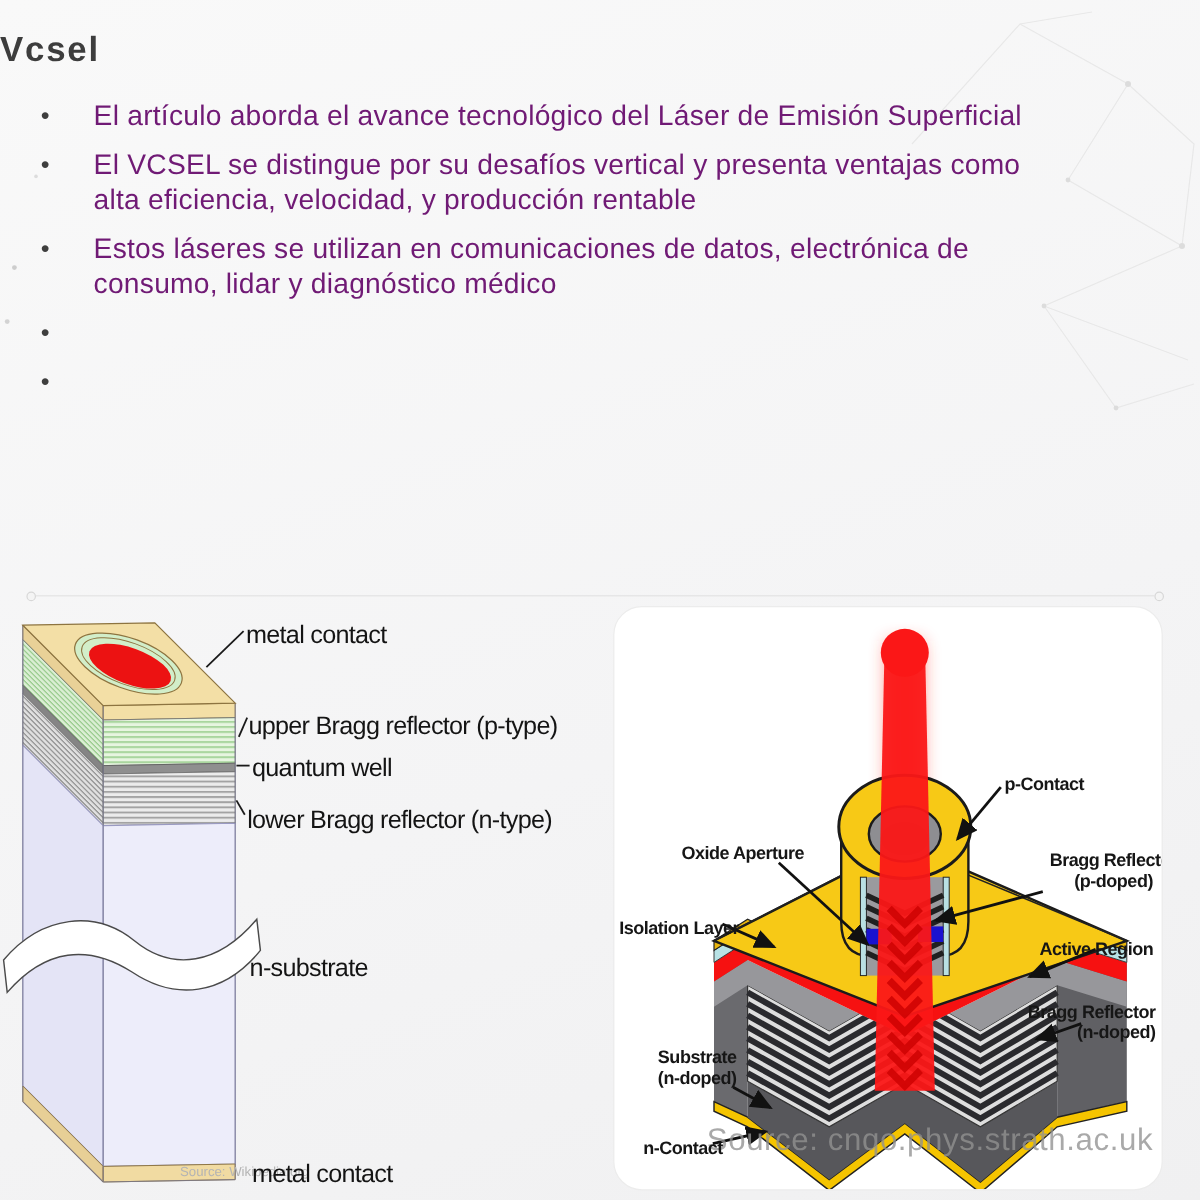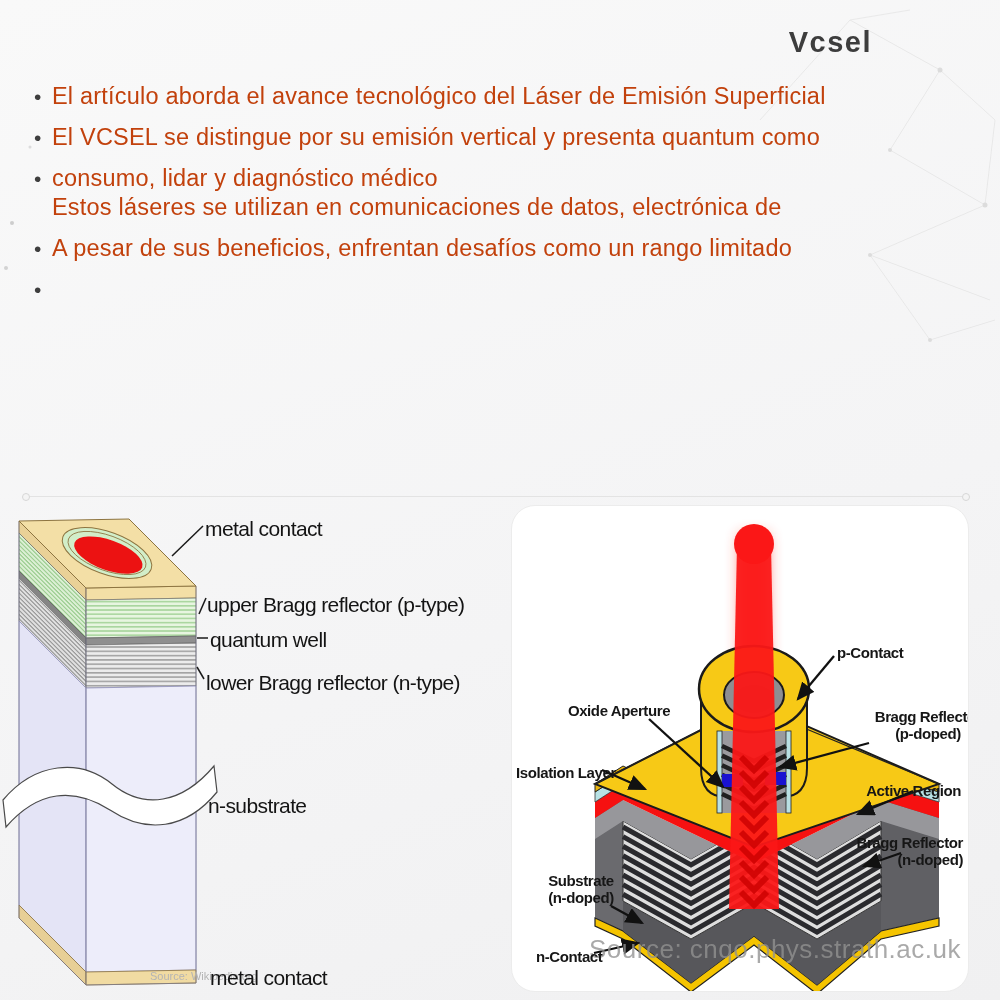--- a/index.html
+++ b/index.html
@@ -3,30 +3,30 @@
 <meta charset="utf-8">
 <style>
   html,body{margin:0;padding:0;}
   body{
     width:1000px;height:1000px;position:relative;overflow:hidden;
     background:linear-gradient(160deg,#f9f9f9 0%,#f4f4f5 60%,#f0f0f1 100%);
     font-family:"Liberation Sans",sans-serif;color:#3e3e3e;
   }
   .bg-decor{position:absolute;top:0;left:0;pointer-events:none;}
   .title{
-    position:absolute;top:26px;left:0;width:872px;text-align:right;
+    position:absolute;top:26px;left:0;width:872px;text-align:left;
     font-size:29px;font-weight:600;letter-spacing:1.5px;color:#3d3d3d;
   }
   .bullets{position:absolute;top:82px;left:34px;width:920px;}
   .bullet{display:flex;margin-bottom:12px;}
   .bullet .dot{
     flex:none;width:18px;font-size:21px;line-height:29px;color:#3e3e3e;text-align:left;
   }
   .bullet .lines div{
-    font-size:23.5px;line-height:29px;letter-spacing:0.2px;color:#c2410c;
+    font-size:23.5px;line-height:29px;letter-spacing:0.2px;color:#701a75;margin-left:26px;
   }
   .divider{
     position:absolute;top:496px;left:30px;width:932px;height:0;
     border-top:1.5px solid #e3e3e3;
   }
   .divider .end{
     position:absolute;top:-4px;width:6px;height:6px;border-radius:50%;
     border:1px solid #d7d7d7;background:#f4f4f4;
   }
   .divider .end.left{left:-8px;}
@@ -71,34 +71,34 @@
 <div class="bullets">
   <div class="bullet">
     <span class="dot">•</span>
     <div class="lines">
       <div>El artículo aborda el avance tecnológico del Láser de Emisión Superficial</div>
     </div>
   </div>
   <div class="bullet">
     <span class="dot">•</span>
     <div class="lines">
-      <div>El VCSEL se distingue por su emisión vertical y presenta quantum como</div>
+      <div>El VCSEL se distingue por su desafíos vertical y presenta ventajas como</div>
+      <div>alta eficiencia, velocidad, y producción rentable</div>
     </div>
   </div>
   <div class="bullet">
     <span class="dot">•</span>
     <div class="lines">
+      <div>Estos láseres se utilizan en comunicaciones de datos, electrónica de</div>
       <div>consumo, lidar y diagnóstico médico</div>
-      <div>Estos láseres se utilizan en comunicaciones de datos, electrónica de</div>
     </div>
   </div>
   <div class="bullet">
     <span class="dot">•</span>
     <div class="lines">
-      <div>A pesar de sus beneficios, enfrentan desafíos como un rango limitado</div>
     </div>
   </div>
   <div class="bullet">
     <span class="dot">•</span>
   </div>
 </div>
 
 <div class="divider">
   <span class="end left"></span>
   <span class="end right"></span>

